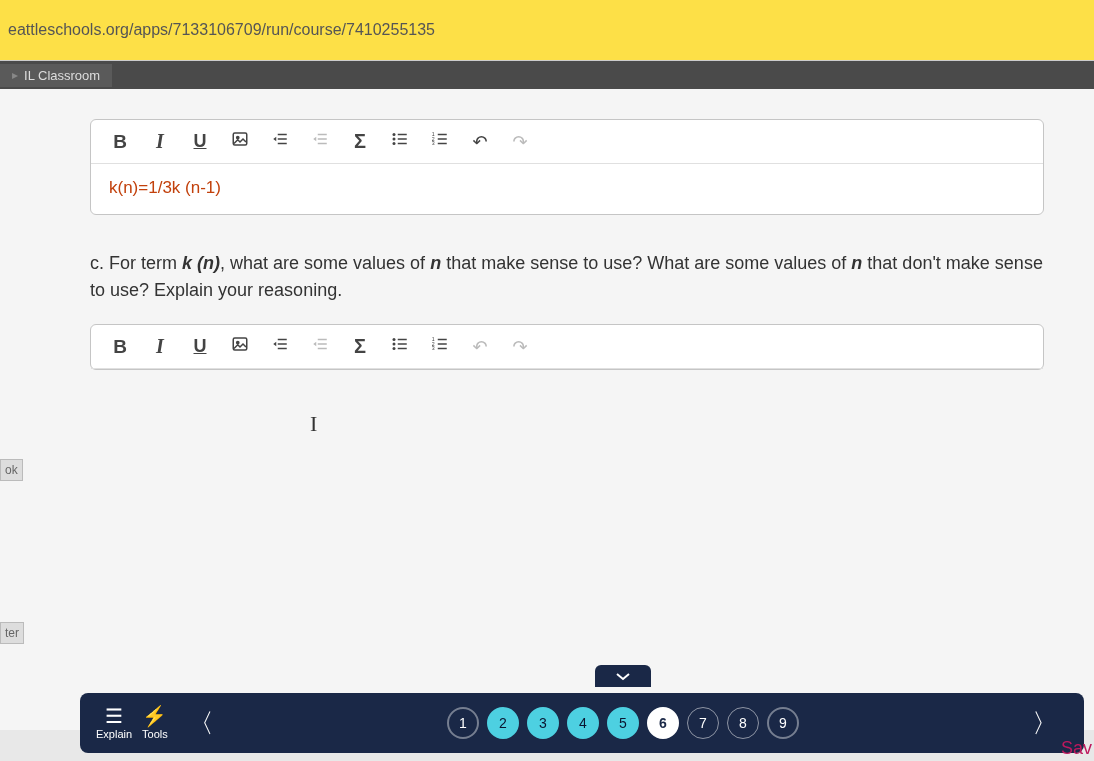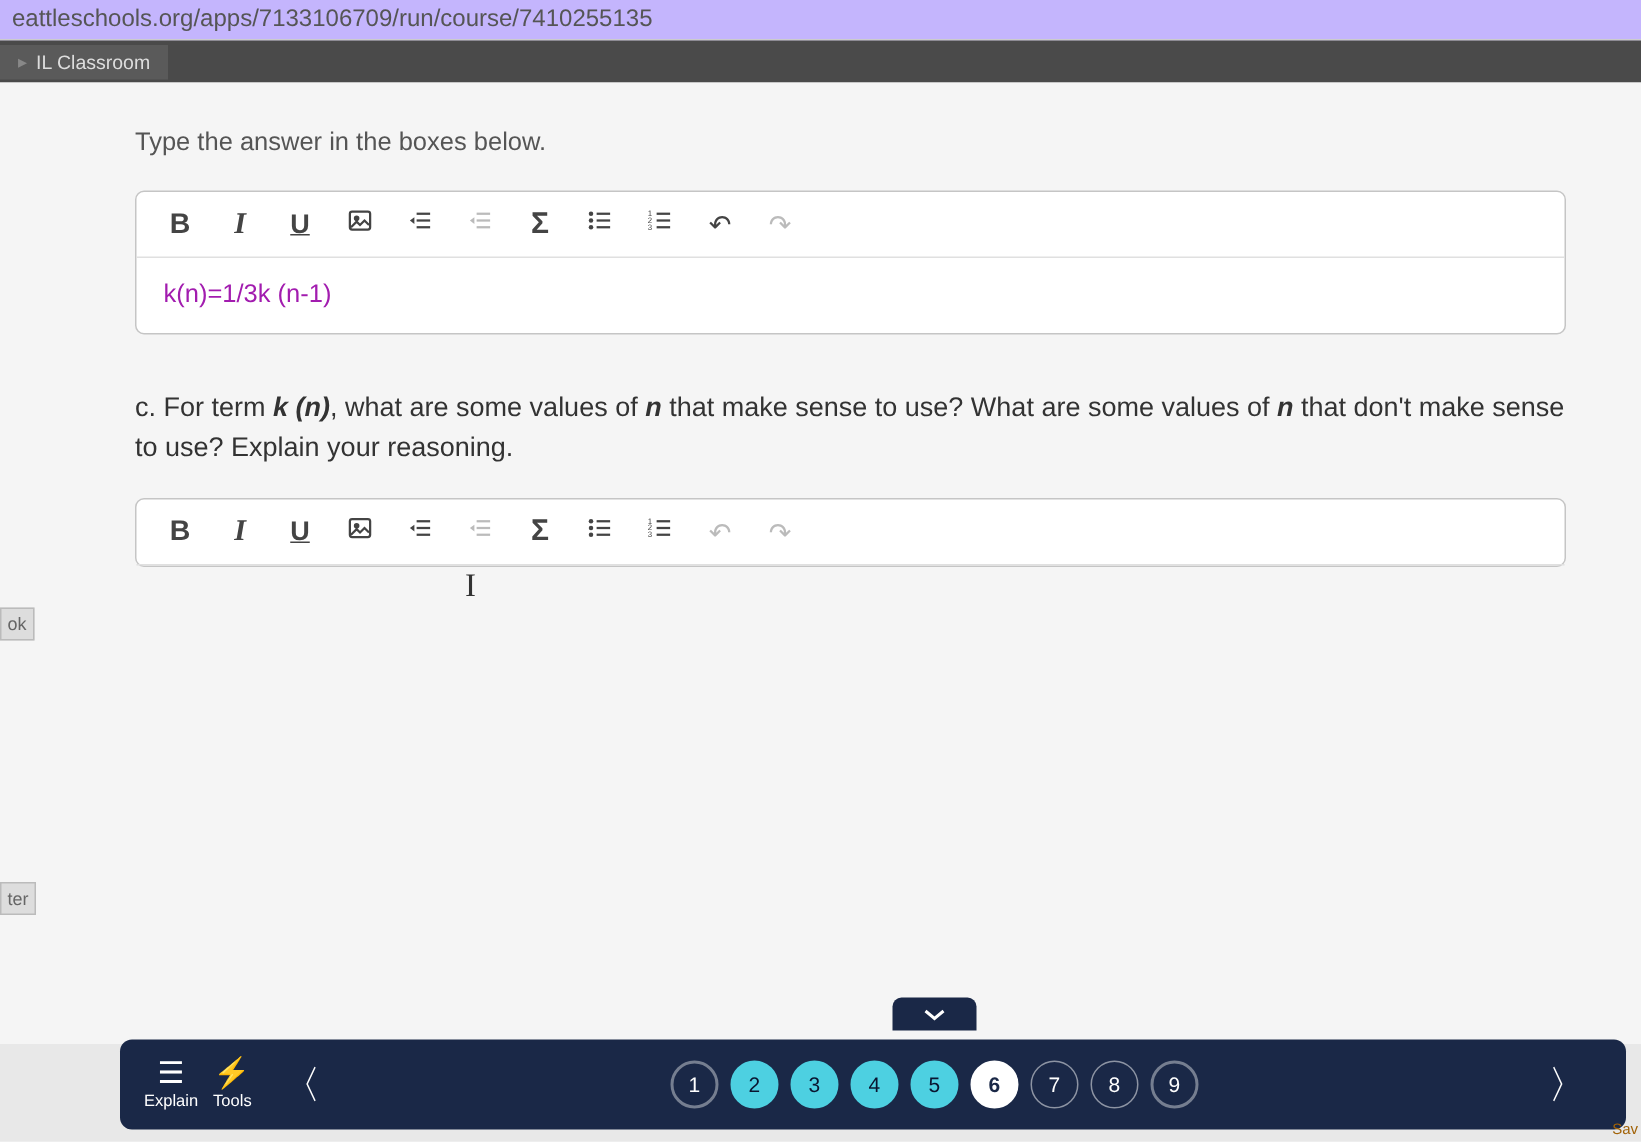--- a/index.html
+++ b/index.html
@@ -1,69 +1,68 @@
 <!DOCTYPE html>
 <html><head>
 <meta charset="utf-8">
 <style>
 *{box-sizing:border-box;margin:0;padding:0}
 body{font-family:-apple-system,BlinkMacSystemFont,"Segoe UI",Arial,sans-serif;background:#e8e8e8;width:1094px;height:761px;overflow:hidden;position:relative}
-.url-bar{background:#c4b5fd;color:#555;font-size:16px;padding:4px 8px;border-bottom:1px solid #ccc}
+.url-bar{background:#fde047;color:#555;font-size:16px;padding:21px 8px;border-bottom:1px solid #ccc}
 .tab-bar{background:#4a4a4a;height:28px;display:flex;align-items:center}
 .tab{background:#5a5a5a;color:#ddd;padding:4px 12px;font-size:13px;display:flex;align-items:center;gap:6px}
 .tab-arrow{color:#888;font-size:12px}
 .content{background:#f5f5f5;padding:30px 50px 30px 90px;height:calc(100% - 120px);position:relative}
 .side-label{position:absolute;left:0;background:#ddd;border:1px solid #bbb;padding:3px 4px;font-size:12px;color:#666}
-.side-label.bk{top:350px}
+.side-label.bk{top:370px}
 .side-label.tr{top:533px}
 .question-text{color:#333;font-size:18px;margin-bottom:20px;line-height:1.5}
 .question-text em{font-style:italic;font-weight:600}
 .instruction{color:#555;font-size:17px;margin-bottom:22px}
 .editor-box{background:#fff;border:1px solid #c5c5c5;border-radius:6px;margin-bottom:35px}
 .toolbar{display:flex;align-items:center;gap:18px;padding:10px 18px;border-bottom:1px solid #e0e0e0}
 .tb-btn{cursor:pointer;color:#444;font-size:18px;min-width:22px;text-align:center;user-select:none}
 .tb-btn.bold{font-weight:800;font-size:19px}
 .tb-btn.italic{font-style:italic;font-weight:700;font-family:Georgia,serif;font-size:20px}
 .tb-btn.underline{text-decoration:underline;font-weight:600}
 .tb-btn.sigma{font-weight:700;font-size:20px}
 .tb-btn.faded{color:#bbb}
 .tb-icon{width:18px;height:18px;display:inline-block}
-.editor-content{padding:14px 18px;font-size:17px;color:#a21caf;min-height:50px}
+.editor-content{padding:14px 18px;font-size:17px;color:#c2410c;min-height:50px}
 .editor-content.placeholder{color:#999}
 .bottom-bar{position:absolute;left:80px;right:10px;bottom:8px;background:#1a2847;border-radius:8px;height:60px;display:flex;align-items:center;padding:0 16px;gap:10px}
 .bb-group{display:flex;flex-direction:column;align-items:center;color:#fff;font-size:11px;gap:2px}
 .bb-icon{font-size:20px;line-height:1}
 .bb-arrow{color:#fff;font-size:26px;font-weight:300;cursor:pointer;padding:0 10px}
 .page-dots{display:flex;gap:8px;margin:0 auto;align-items:center}
 .dot{width:32px;height:32px;border-radius:50%;display:flex;align-items:center;justify-content:center;font-size:14px;cursor:pointer;border:2px solid rgba(255,255,255,.4);color:#fff;background:transparent}
 .dot.active{background:#4dd0e1;border-color:#4dd0e1;color:#0a1530}
 .dot.current{background:#fff;border-color:#fff;color:#1a2847;font-weight:600}
 .dot.thin{border:1px solid rgba(255,255,255,.5)}
 .expand-chev{position:absolute;left:595px;bottom:74px;width:56px;height:22px;background:#1a2847;border-radius:6px 6px 0 0;display:flex;align-items:center;justify-content:center;color:#fff;cursor:pointer}
-.save-txt{position:absolute;right:2px;bottom:2px;color:#a16207;font-size:10px}
+.save-txt{position:absolute;right:2px;bottom:2px;color:#be185d;font-size:18px}
 .cursor-i{position:absolute;left:310px;top:322px;font-family:Georgia,serif;font-size:22px;color:#333}
 </style>
 </head>
 <body>
 
 <div class="url-bar">eattleschools.org/apps/7133106709/run/course/7410255135</div>
 
 <div class="tab-bar">
   <div class="tab">
     <span class="tab-arrow">▸</span>
     <span>IL Classroom</span>
   </div>
 </div>
 
 <div class="content">
 
   <div class="side-label bk">ok</div>
   <div class="side-label tr">ter</div>
 
-  <div class="instruction">Type the answer in the boxes below.</div>
 
   <div class="editor-box">
     <div class="toolbar">
       <span class="tb-btn bold">B</span>
       <span class="tb-btn italic">I</span>
       <span class="tb-btn underline">U</span>
       <span class="tb-btn">
         <svg class="tb-icon" viewBox="0 0 24 24" fill="none" stroke="#444" stroke-width="2">
             <rect x="3" y="4" width="18" height="16" rx="2"></rect>
             <circle cx="9" cy="10" r="1.5" fill="#444"></circle>

